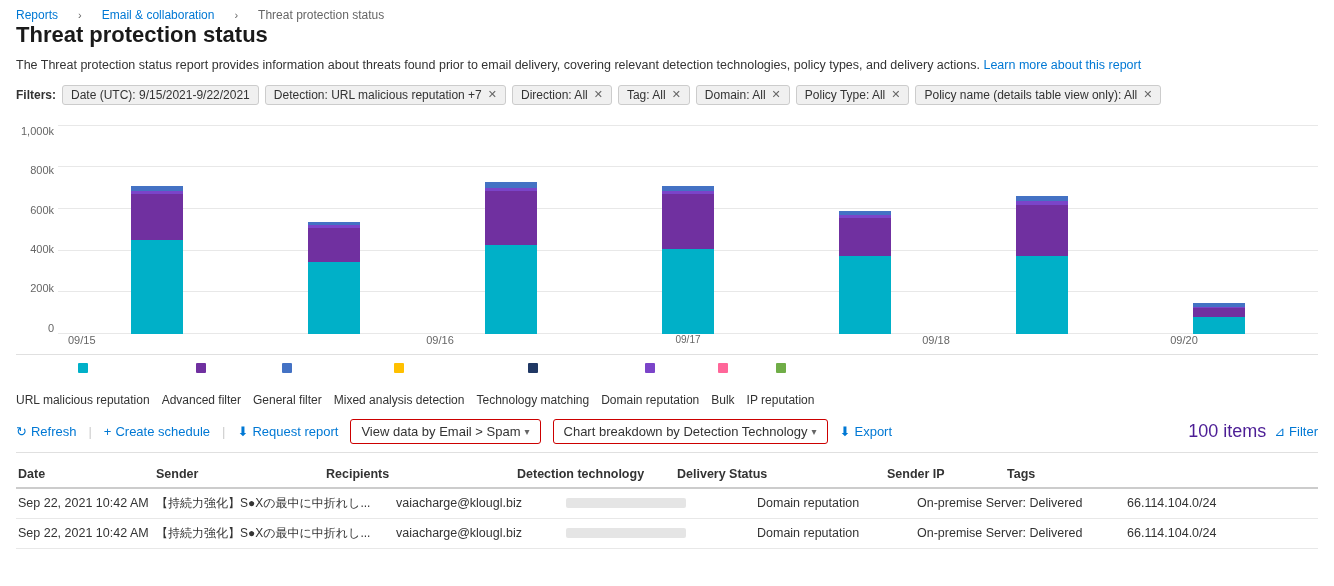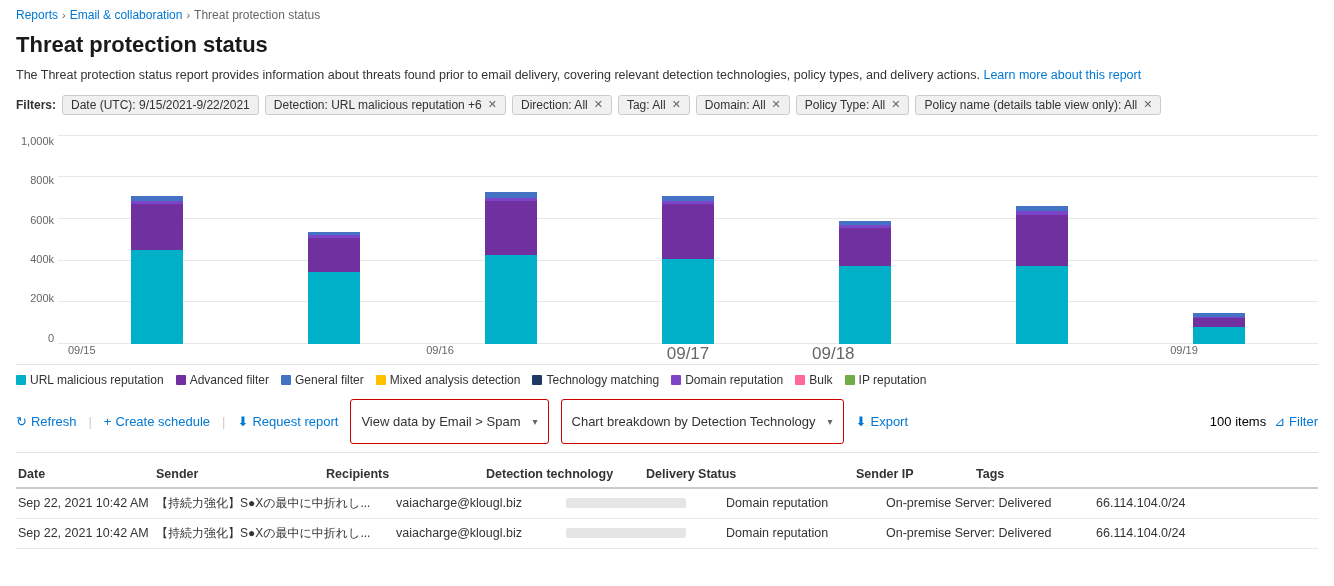--- a/index.html
+++ b/index.html
@@ -1,20 +1,20 @@
 <!DOCTYPE html>
 <html><head>
   <meta charset="utf-8">
   <style>
     * { box-sizing: border-box; margin: 0; padding: 0; }
     body { font-family: 'Segoe UI', Arial, sans-serif; font-size: 13px; color: #333; background: #fff; width: 1334px; min-height: 586px; overflow: hidden; }
     
     .container { padding: 8px 16px 0 16px; }
     
-    .breadcrumb { display: flex; align-items: center; gap: 4px; font-size: 12px; color: #0078d4; margin-bottom: 10px; }
+    .breadcrumb { display: flex; align-items: center; gap: 20px; font-size: 12px; color: #0078d4; }
     .breadcrumb span { color: #666; }
     .breadcrumb a { color: #0078d4; text-decoration: none; cursor: pointer; }
     .breadcrumb-sep { color: #666; font-size: 11px; }
     
     .page-title { font-size: 22px; font-weight: 600; color: #1a1a1a; margin-bottom: 8px; }
     
     .description { font-size: 12.5px; color: #333; margin-bottom: 10px; line-height: 1.5; }
     .description a { color: #0078d4; text-decoration: none; }
     
     .filters-row { display: flex; align-items: center; flex-wrap: wrap; gap: 6px; margin-bottom: 20px; font-size: 12px; }
@@ -24,48 +24,48 @@
     .filter-chip .chip-x { color: #666; font-size: 11px; cursor: pointer; }
     
     .chart-area { position: relative; height: 230px; margin-bottom: 8px; border-bottom: 1px solid #e0e0e0; }
     .y-axis { position: absolute; left: 0; top: 0; height: 100%; width: 42px; display: flex; flex-direction: column; justify-content: space-between; align-items: flex-end; padding-right: 4px; font-size: 11px; color: #666; padding-bottom: 20px; }
     .grid-lines { position: absolute; left: 42px; right: 0; top: 0; bottom: 20px; display: flex; flex-direction: column; justify-content: space-between; pointer-events: none; }
     .grid-line { width: 100%; border-top: 1px solid #e8e8e8; }
     .bars-container { position: absolute; left: 42px; right: 0; top: 0; bottom: 20px; display: flex; align-items: flex-end; justify-content: space-around; padding: 0 10px; }
     .x-labels { position: absolute; left: 42px; right: 0; bottom: 0; height: 20px; display: flex; justify-content: space-around; padding: 0 10px; }
     
     .legend { display: flex; flex-wrap: wrap; gap: 12px; margin-bottom: 12px; font-size: 12px; align-items: center; }
-    .legend-item { display: flex; align-items: center; gap: 4px; }
+    .legend-item { display: flex; align-items: center; gap: 20px; flex-direction: column; }
     .legend-dot { width: 10px; height: 10px; border-radius: 1px; }
     
     .toolbar { display: flex; align-items: center; gap: 12px; margin-bottom: 8px; border-bottom: 1px solid #e0e0e0; padding-bottom: 8px; }
     .toolbar-btn { display: flex; align-items: center; gap: 4px; color: #0078d4; cursor: pointer; font-size: 13px; background: none; border: none; padding: 0; }
     .toolbar-divider { color: #ccc; }
     .toolbar-right { margin-left: auto; display: flex; align-items: center; gap: 8px; font-size: 13px; }
     
-    .dropdown-btn { display: flex; align-items: center; gap: 12px; border: 1.5px solid #c00; border-radius: 3px; padding: 14px 10px; cursor: pointer; font-size: 13px; background: #fff; color: #333; }
+    .dropdown-btn { display: flex; align-items: center; gap: 4px; border: 1.5px solid #c00; border-radius: 3px; padding: 4px 10px; cursor: pointer; font-size: 13px; background: #fff; color: #333; }
     .dropdown-btn .chevron { font-size: 10px; color: #666; }
     
     .filter-btn { display: flex; align-items: center; gap: 4px; color: #0078d4; cursor: pointer; font-size: 13px; }
     
     .table-area { width: 100%; font-size: 12.5px; }
     .table-header { display: flex; border-bottom: 2px solid #ccc; padding: 6px 0; font-weight: 600; color: #333; }
     .table-row-data { display: flex; border-bottom: 1px solid #e8e8e8; padding: 6px 0; align-items: center; }
     .col-date { width: 140px; flex-shrink: 0; padding-left: 2px; }
     .col-subject { width: 240px; flex-shrink: 0; overflow: hidden; text-overflow: ellipsis; white-space: nowrap; }
     .col-sender { width: 170px; flex-shrink: 0; overflow: hidden; text-overflow: ellipsis; white-space: nowrap; }
-    .col-recipients { width: 160px; flex-shrink: 0; }
+    .col-recipients { width: 191px; flex-shrink: 0; }
     .col-detection { width: 160px; flex-shrink: 0; }
     .col-delivery { width: 202px; flex-shrink: 0; }
     .col-senderip { width: 120px; flex-shrink: 0; margin-left: 8px; }
     .col-tags { flex: 1; }
     
     .blurred-bar { background: #ccc; height: 10px; border-radius: 2px; width: 120px; opacity: 0.5; }
     
-    .count-badge { color: #000000; font-size: 13px; }
+    .count-badge { color: #4c1d95; font-size: 18px; }
   </style>
 </head>
 <body>
 
 <div class="container">
 
   <div class="breadcrumb">
     <a>Reports</a>
     <span class="breadcrumb-sep">›</span>
     <a>Email &amp; collaboration</a>
@@ -79,21 +79,21 @@
     <span>The Threat protection status report provides information about threats found prior to email delivery, covering relevant detection technologies, policy types, and delivery actions.</span>
     <a>Learn more about this report</a>
   </div>
 
   <div class="filters-row">
     <span class="filters-label">Filters:</span>
     <div class="filter-chip">
       <span class="chip-text">Date (UTC): 9/15/2021-9/22/2021</span>
     </div>
     <div class="filter-chip">
-      <span class="chip-text">Detection: URL malicious reputation +6</span>
+      <span class="chip-text">Detection: URL malicious reputation +7</span>
       <span class="chip-x">✕</span>
     </div>
     <div class="filter-chip">
       <span class="chip-text">Direction: All</span>
       <span class="chip-x">✕</span>
     </div>
     <div class="filter-chip">
       <span class="chip-text">Tag: All</span>
       <span class="chip-x">✕</span>
     </div>
@@ -186,23 +186,23 @@
             <div style="height: 8.5px; background: rgb(112, 48, 160); width: 100%;"></div>
             <div style="height: 1.7px; background: rgb(123, 68, 201); width: 100%;"></div>
             <div style="height: 3.4px; background: rgb(68, 114, 196); width: 100%;"></div>
           </div>
         </div>
       </div>
 
     <div class="x-labels" id="x-labels">
         <div style="flex: 1 1 0%; text-align: left; font-size: 11px; color: rgb(102, 102, 102);">09/15</div>
         <div style="flex: 1 1 0%; text-align: center; font-size: 11px; color: rgb(102, 102, 102);">09/16</div>
-        <div style="flex: 1 1 0%; text-align: center; font-size: 17px; color: rgb(102, 102, 102);">09/17</div>
-        <div style="flex: 1 1 0%; font-size: 17px; color: rgb(102, 102, 102);">09/18</div>
-        <div style="flex: 1 1 0%; text-align: center; font-size: 11px; color: rgb(102, 102, 102);">09/19</div>
+        <div style="flex: 1 1 0%; text-align: center; font-size: 10px; color: rgb(102, 102, 102);">09/17</div>
+        <div style="flex: 1 1 0%; text-align: center; font-size: 11px; color: rgb(102, 102, 102);">09/18</div>
+        <div style="flex: 1 1 0%; text-align: center; font-size: 11px; color: rgb(102, 102, 102);">09/20</div>
       </div>
   </div>
 
   <div class="legend" id="legend-container">
       <div class="legend-item">
         <div class="legend-dot" style="background: rgb(0, 176, 200);"></div>
         <span>URL malicious reputation</span>
       </div>
       <div class="legend-item">
         <div class="legend-dot" style="background: rgb(112, 48, 160);"></div>

